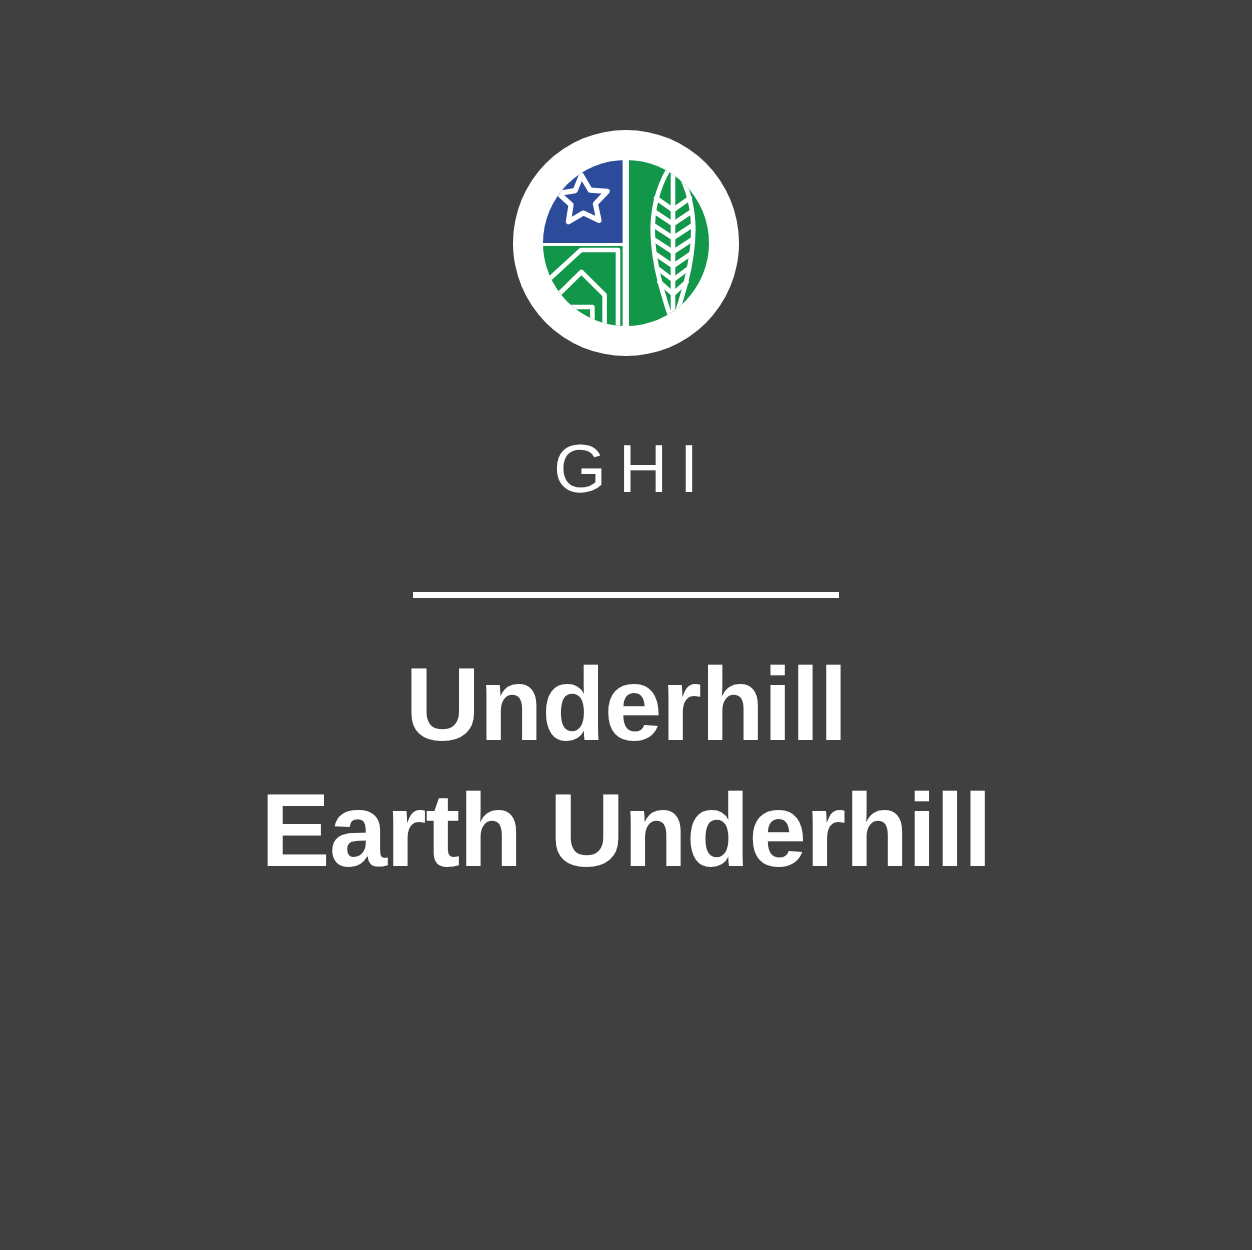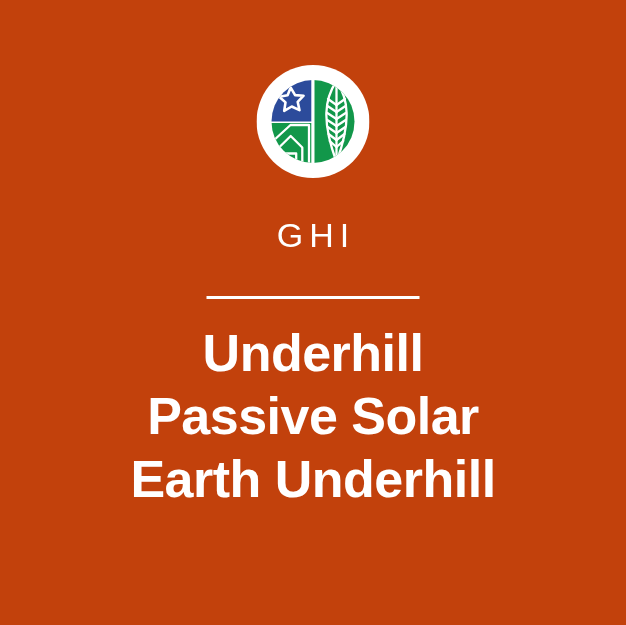--- a/index.html
+++ b/index.html
@@ -11,21 +11,21 @@
     height: 625px;
     overflow: hidden;
     font-family: "Liberation Sans", sans-serif;
     background: #8E0420;
   }
 
   .poster {
     position: relative;
     width: 626px;
     height: 625px;
-    background: #c2410c;
+    background: #404040;
     display: flex;
     flex-direction: column;
     align-items: center;
     box-sizing: border-box;
   }
 
   
   .logo-wrap {
     position: absolute;
     left: 50%;
@@ -151,17 +151,16 @@
       </g>
     </svg>
   </div>
 
   <div class="org-name">GHI</div>
 
   <div class="divider"></div>
 
   <div class="headline">
     <span class="line">Underhill</span>
-    <span class="line">Passive Solar</span>
     <span class="line">Earth Underhill</span>
   </div>
 
 </div>
 
 </body></html>

